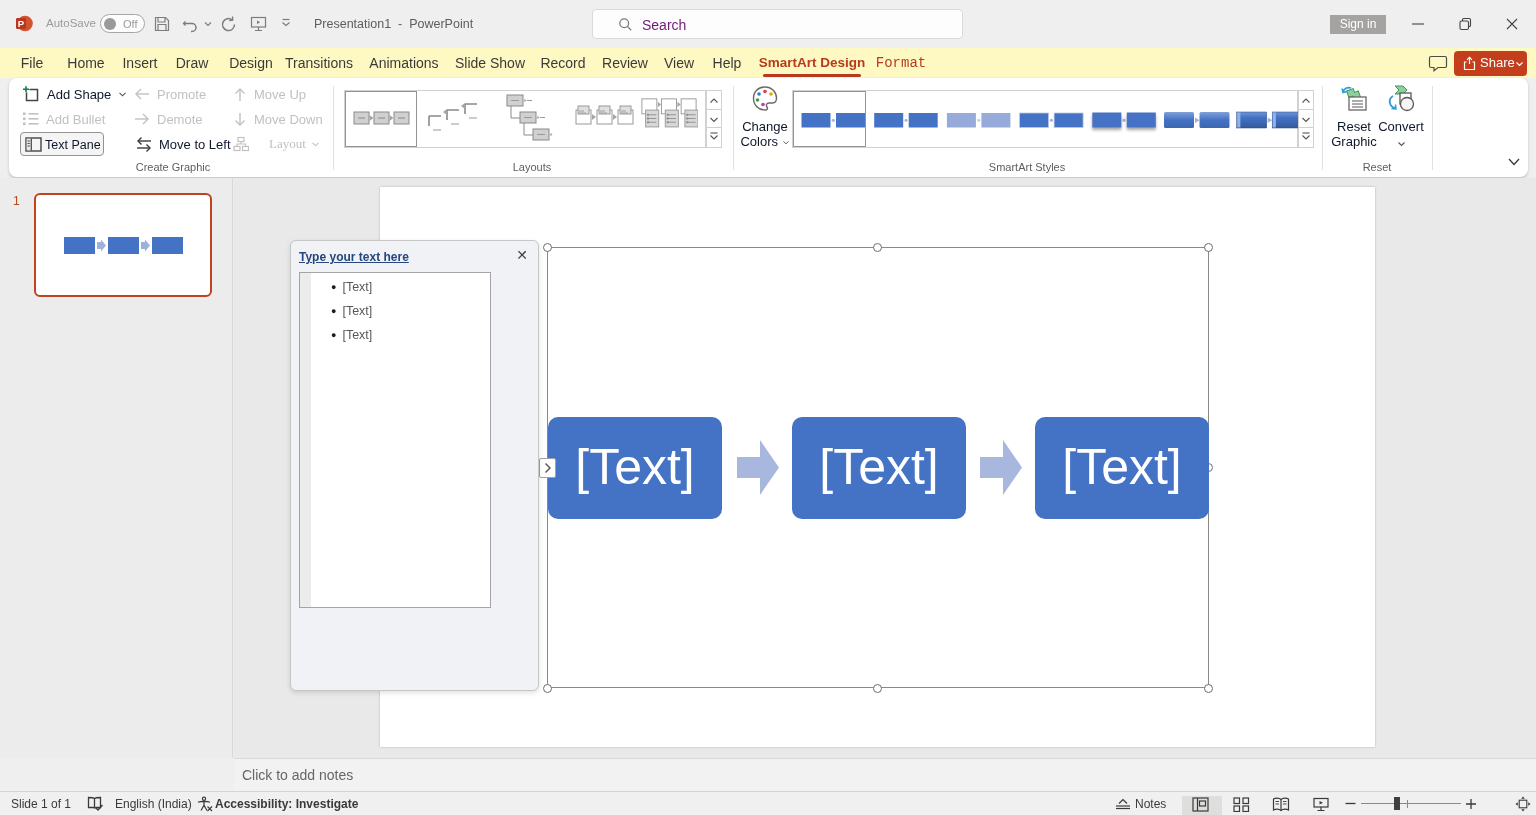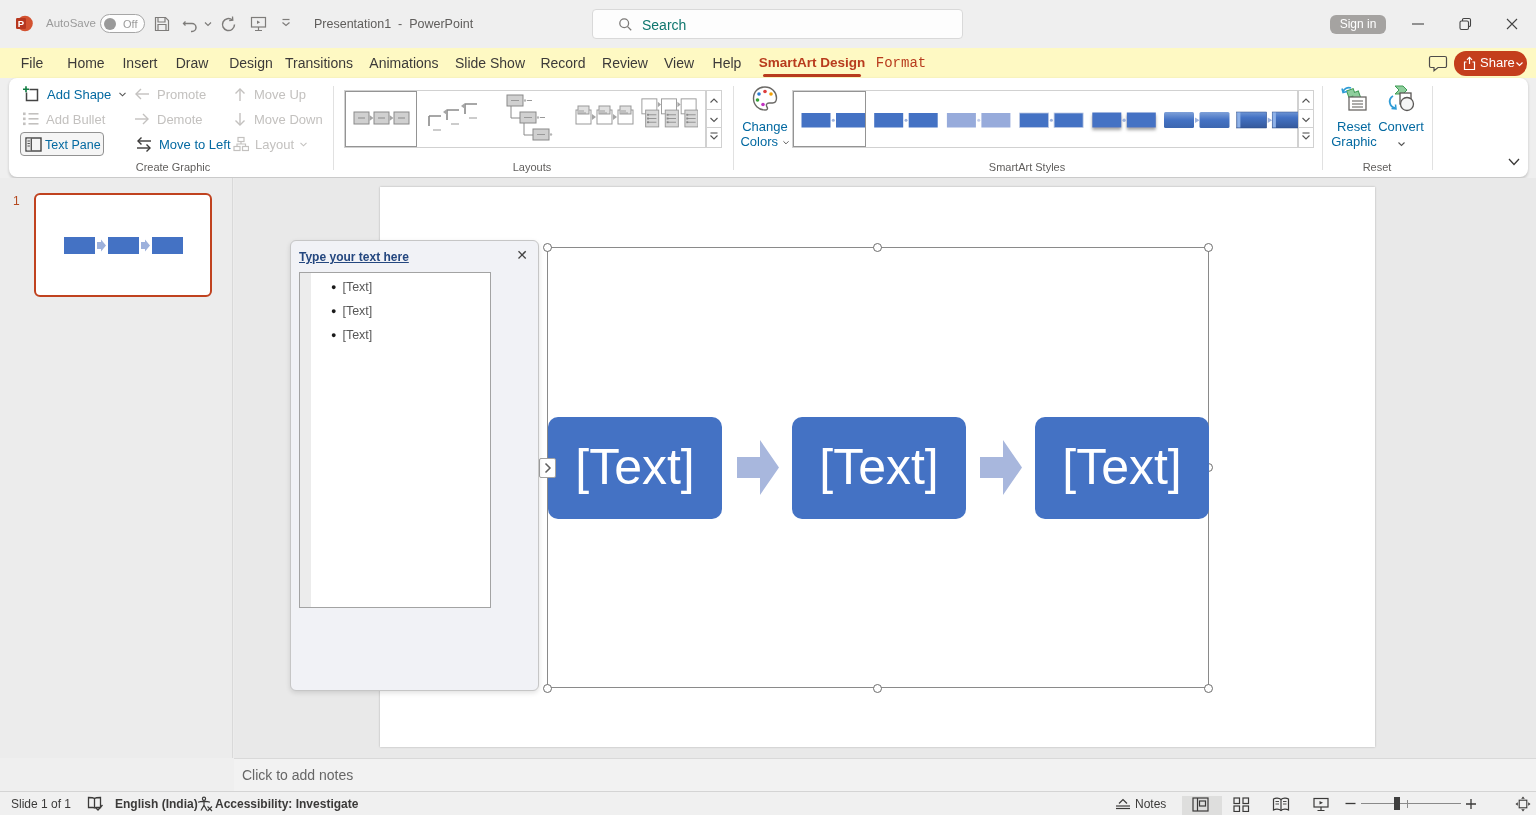--- a/index.html
+++ b/index.html
@@ -10,38 +10,38 @@
 
 #titlebar { position:absolute; left:0; top:0; width:1536px; height:48px; background:#efefef; }
 #ppticon { position:absolute; left:16px; top:15px; width:17px; height:17px; }
 #autosave { position:absolute; left:46px; top:17px; font-size:11.5px; color:#9b9b9b; }
 #toggle { position:absolute; left:100px; top:14px; width:45px; height:19px; border:1px solid #a6a6a6; border-radius:10px; background:#fdfdfd; }
 #toggle .knob { position:absolute; left:3px; top:2.5px; width:12px; height:12px; border-radius:50%; background:#9a9a9a; }
 #toggle .offtxt { position:absolute; left:22px; top:2.5px; font-size:11px; color:#9b9b9b; }
 .tbicon { position:absolute; top:15px; }
 #doctitle { position:absolute; left:314px; top:17px; font-size:12.5px; color:#5f5d5b; }
 #searchbox { position:absolute; left:592px; top:9px; width:371px; height:30px; background:#fdfdfd; border:1px solid #d9d9d9; border-radius:4px; }
-#searchbox .stxt { position:absolute; left:49px; top:7px; font-size:14px; color:#0f766e; }
-#signin { position:absolute; left:1330px; top:15px; width:56px; height:19px; background:#a5a3a1; color:#fff; font-size:12px; text-align:center; line-height:19px;border-radius:6px; }
+#searchbox .stxt { position:absolute; left:49px; top:7px; font-size:14px; color:#701a75; }
+#signin { position:absolute; left:1330px; top:15px; width:56px; height:19px; background:#a5a3a1; color:#fff; font-size:12px; text-align:center; line-height:19px; }
 .winbtn { position:absolute; top:12px; width:24px; height:24px; }
 
 
 #tabs { position:absolute; left:0; top:48px; width:1536px; height:30px; background:#fef9c3; }
 .tab { position:absolute; top:0; height:30px; line-height:30px; font-size:14px; color:#3c3a39; text-align:center; white-space:nowrap; }
 .tab.red { color:#b83b1d; }
 #sadtab { font-weight:bold; }
 #sad-underline { position:absolute; left:763px; top:74px; width:98px; height:2.6px; background:#b83b1d; border-radius:2px; }
 #commentbtn { position:absolute; left:1427px; top:52px; width:22px; height:22px; }
-#sharebtn { position:absolute; left:1454px; top:51px; width:73px; height:25px; background:#c43e1c; border-radius:12px; color:#fff; font-size:13px; }
+#sharebtn { position:absolute; left:1454px; top:51px; width:73px; height:25px; background:#c43e1c; border-radius:4px; color:#fff; font-size:13px; }
 
 
 #ribbon { position:absolute; left:9px; top:78px; width:1519px; height:99px; background:#ffffff; border-radius:8px; box-shadow:0 1.5px 3px rgba(0,0,0,0.18); }
 .rsep { position:absolute; top:8px; height:84px; width:1px; background:#e1e1e1; }
 .grouplabel { position:absolute; top:83px; width:200px; text-align:center; font-size:11px; color:#605e5c; }
-.rbtn-label { font-size:13px; color:#0369a1; white-space:nowrap; }
+.rbtn-label { font-size:13px; color:#0f172a; white-space:nowrap; }
 .rbtn-label.dis { color:#c3c1bf; }
 .rrow { position:absolute; height:24px; display:flex; align-items:center; }
 #textpanebtn { position:absolute; left:11px; top:54px; width:84px; height:24px; border:1px solid #929292; background:#f5f5f5; border-radius:4px; }
 .gallery { position:absolute; top:12px; height:58px; background:#fff; border:1px solid #d1d1d1; }
 .gal-scroll { position:absolute; top:12px; width:16px; height:58px; }
 .gal-scroll .gs { position:absolute; left:0; width:16px; background:#fff; border:1px solid #d1d1d1; color:#444; text-align:center; }
 .selcell { position:absolute; border:1px solid #949494; background:#fff; }
 
 
 #mainarea { position:absolute; left:0; top:178px; width:1536px; height:580px; background:#ececec; }
@@ -246,21 +246,21 @@
     </svg>
     <span class="rbtn-label" style="margin-left:5px;">Move to Left</span>
   </div>
   <div class="rrow" style="left:224px;top:54px;">
     <svg width="16" height="16" viewBox="0 0 16 16" fill="none" stroke="#c3c1bf" stroke-width="1.2">
       <rect x="5" y="1.5" width="6" height="4"></rect>
         <rect x="1" y="10.5" width="6" height="4"></rect>
         <rect x="9.5" y="10.5" width="6" height="4"></rect>
       <path d="M8 5.5 v2.5 M4 10.5 V8 h8.5 v2.5"></path>
     </svg>
-    <span class="rbtn-label dis" style="margin-left:6px;">Layout</span>
+    <span class="rbtn-label dis" style="margin-left:20px;font-family:Liberation Serif, serif;">Layout</span>
     <svg style="margin-left:5px" width="9" height="7" viewBox="0 0 9 7" fill="none" stroke="#c3c1bf" stroke-width="1.1">
         <path d="M1.5 1.8 L4.5 4.8 L7.5 1.8"></path>
       </svg>
   </div>
   <div class="grouplabel" style="left:64px;">Create Graphic</div>
   <div class="rsep" style="left:324px;"></div>
 
   <div class="gallery" style="left:335px;width:362px;"></div>
   <div class="selcell" style="left:336px;top:13px;width:72px;height:56px;"></div>
 
@@ -573,21 +573,21 @@
 <div id="notesbar">
     <span>Click to add notes</span>
   </div>
 <div id="statusbar">
   <span class="sb" style="left:11px;top:5px;">Slide 1 of 1</span>
   <svg class="sb" style="left:86px;top:4px" width="17" height="16" viewBox="0 0 17 16" fill="none" stroke="#3b3a39" stroke-width="1.3">
     <path d="M8.5 2.5 C7.5 1.7 6 1.5 2.5 1.5 V11.5 H7 C7.8 11.5 8.5 12 8.5 12 C8.5 12 9.2 11.5 10 11.5 H14.5 V1.5 C11 1.5 9.5 1.7 8.5 2.5 z"></path>
     <path d="M8.5 2.5 v9"></path>
     <path d="M9.5 11.5 l2.5 2.5 L16.5 9" stroke-width="1.4"></path>
   </svg>
-  <span class="sb" style="left:115px;top:5px;font-weight:bold;">English (India)</span>
+  <span class="sb" style="left:115px;top:5px;">English (India)</span>
   <svg class="sb" style="left:196px;top:4px" width="18" height="16" viewBox="0 0 18 16" fill="none" stroke="#3b3a39" stroke-width="1.2">
     <circle cx="8" cy="2.8" r="1.6"></circle>
     <path d="M2 6.2 C4.5 5 11.5 5 14 6.2 M8 5 v4.2 M8 9.2 L5 14.5 M8 9.2 L11 14.5"></path>
     <path d="M11.5 10.5 l4.5 4.5 M16 10.5 l-4.5 4.5" stroke-width="1.1"></path>
   </svg>
   <span class="sb" style="left:215px;top:5px;font-weight:bold;">Accessibility: Investigate</span>
 
   <svg class="sb" style="left:1114px;top:5px" width="18" height="14" viewBox="0 0 18 14" fill="none" stroke="#3b3a39" stroke-width="1.2">
     <path d="M5 6.5 L9 2.5 L13 6.5" fill="none"></path>
       <path d="M2 9 h14"></path>

